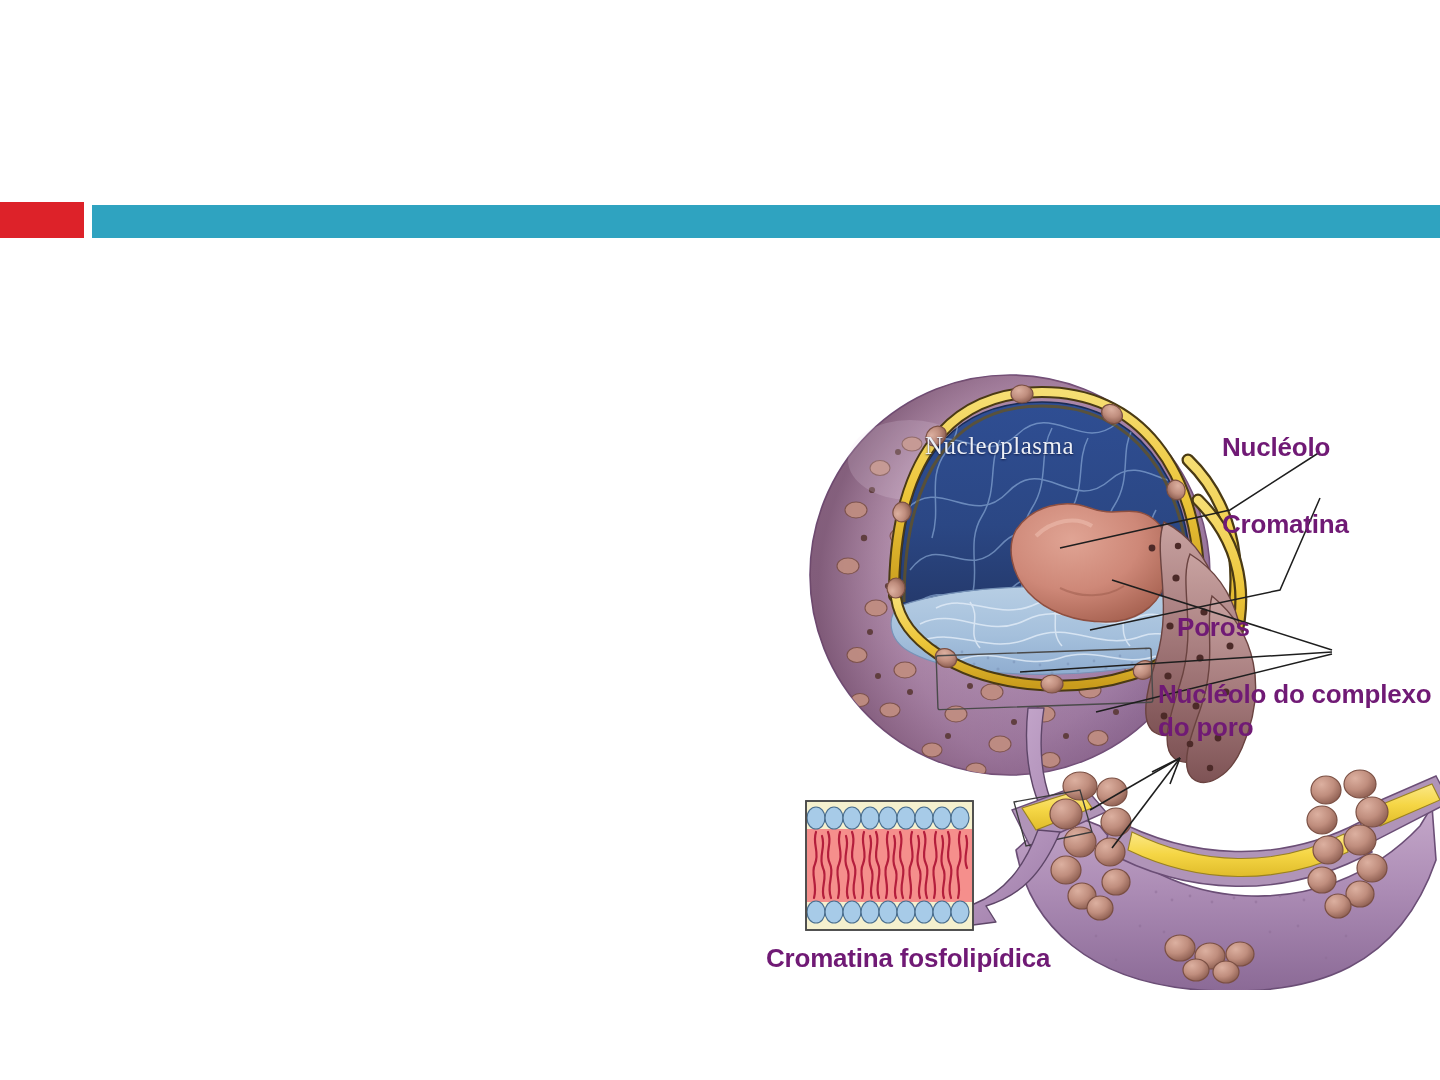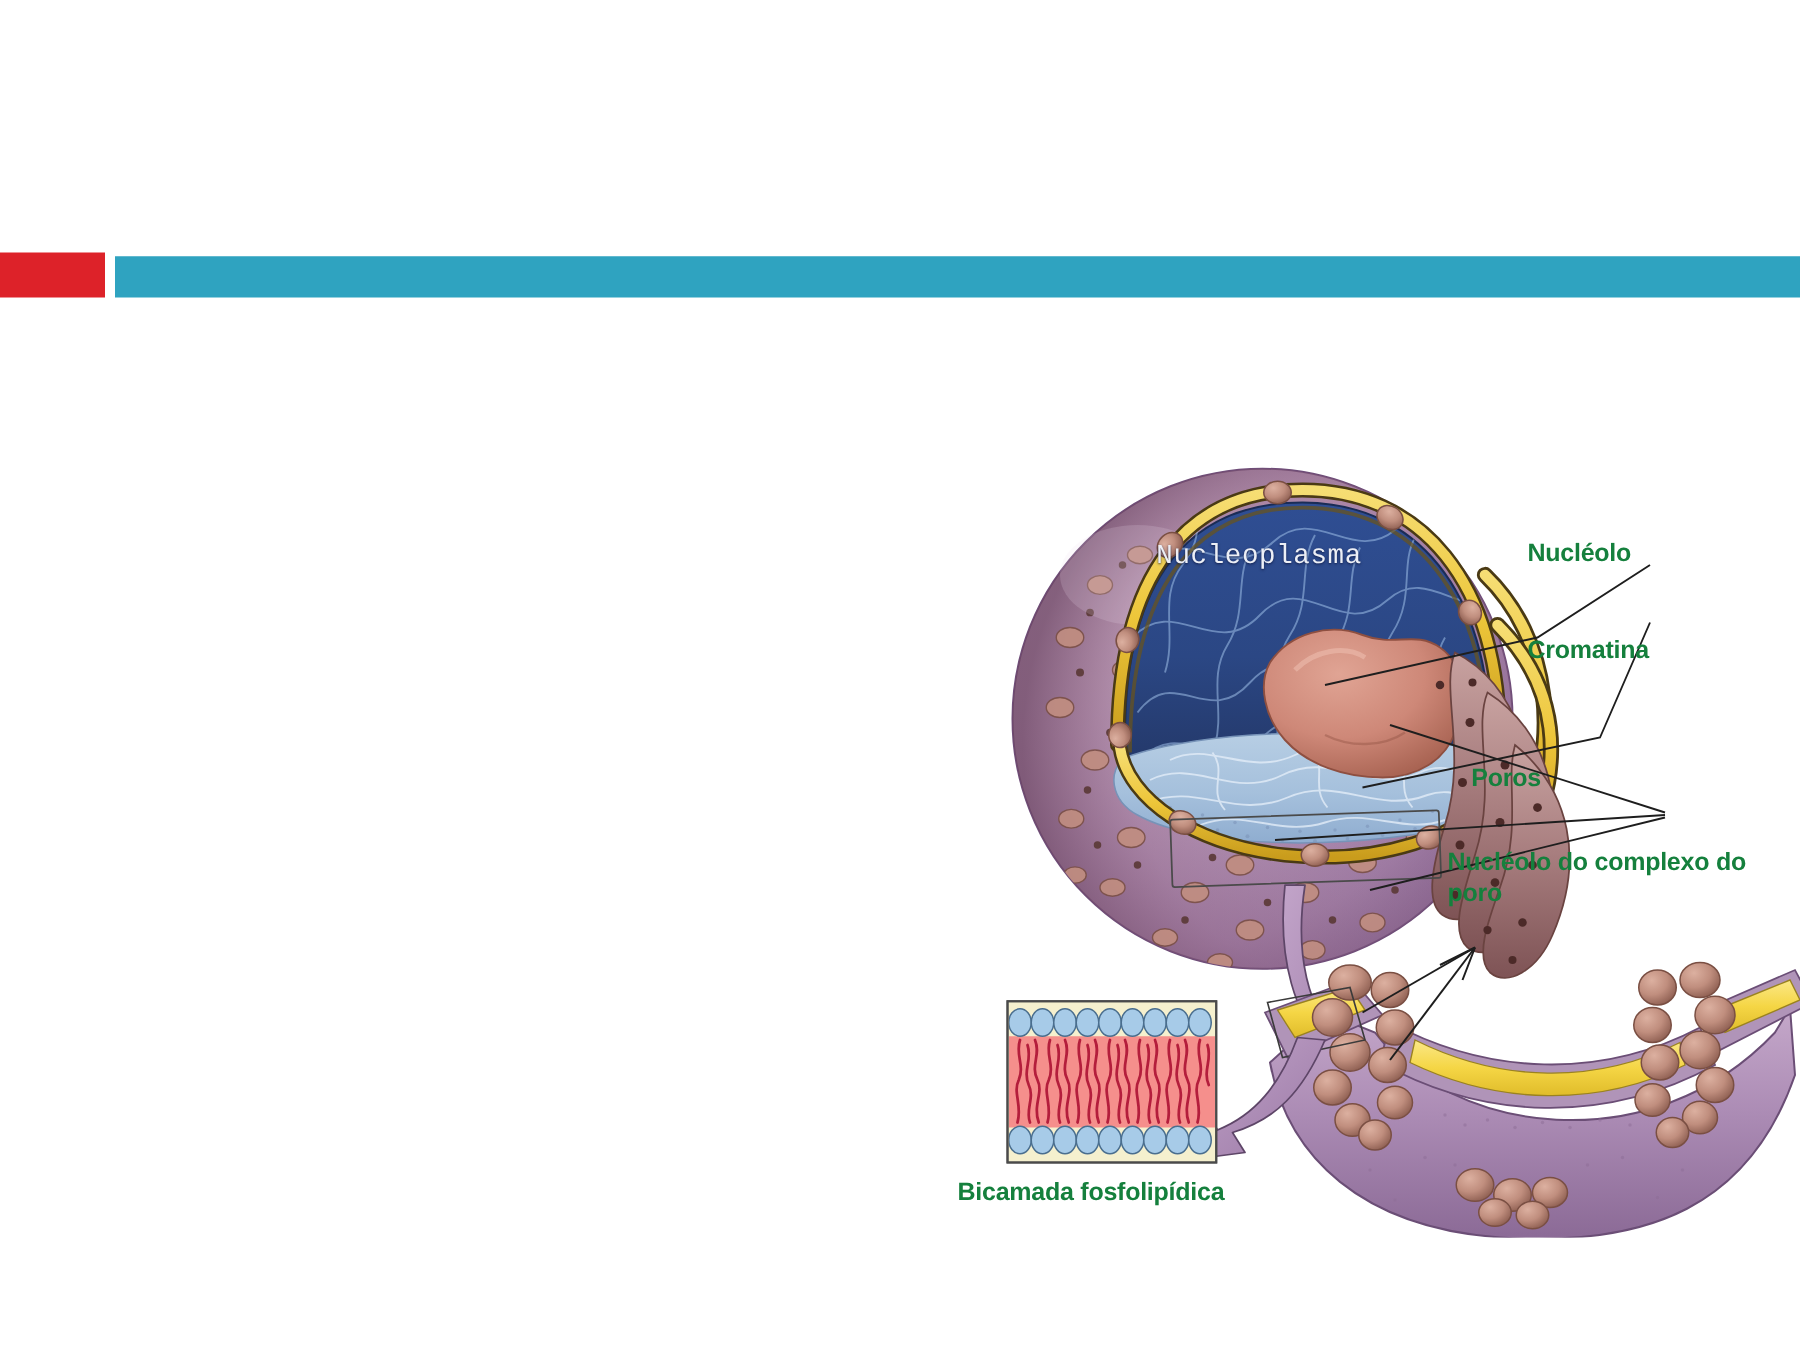--- a/index.html
+++ b/index.html
@@ -47,37 +47,37 @@
     top: 0;
     width: 680px;
     height: 650px;
   }
 
   
   .callout-label {
     position: absolute;
     font-family: "Liberation Sans", sans-serif;
     font-weight: bold;
-    font-size: 20px;
-    color: #15803d;
+    font-size: 26px;
+    color: #701a75;
     white-space: nowrap;
     letter-spacing: -0.2px;
   }
   #label-nucleolo  { left: 1222px; top: 432px; }
   #label-cromatina { left: 1222px; top: 473px; margin-top: 36px; }
   #label-poros     { left: 1177px; top: 612px; }
   #label-granulo   { left: 1158px; top: 678px; width: 280px; white-space: normal; line-height: 1.25; }
   #label-bicamada  { left: 766px;  top: 943px; }
 
   #label-nucleoplasma {
     position: absolute;
     left: 925px;
     top: 432px;
-    font-family: Liberation Mono, monospace;
-    font-size: 22px;
+    font-family: Liberation Serif, serif;
+    font-size: 25px;
     color: #ECEFF6;
     letter-spacing: 0.5px;
     white-space: nowrap;
     text-shadow: 0 1px 2px rgba(10,20,60,0.85);
   }
 </style>
 </head>
 <body>
 
 <div id="accent-bar-red"></div>
@@ -506,15 +506,15 @@
 </div>
 
 <div class="callout-label" id="label-nucleolo">Nucléolo</div>
 
 <div class="callout-label" id="label-cromatina">Cromatina</div>
 
 <div class="callout-label" id="label-poros">Poros</div>
 
 <div class="callout-label" id="label-granulo">Nucléolo do complexo do poro</div>
 
-<div class="callout-label" id="label-bicamada">Bicamada fosfolipídica</div>
+<div class="callout-label" id="label-bicamada">Cromatina fosfolipídica</div>
 
 <div id="label-nucleoplasma">Nucleoplasma</div>
 
 </body></html>

